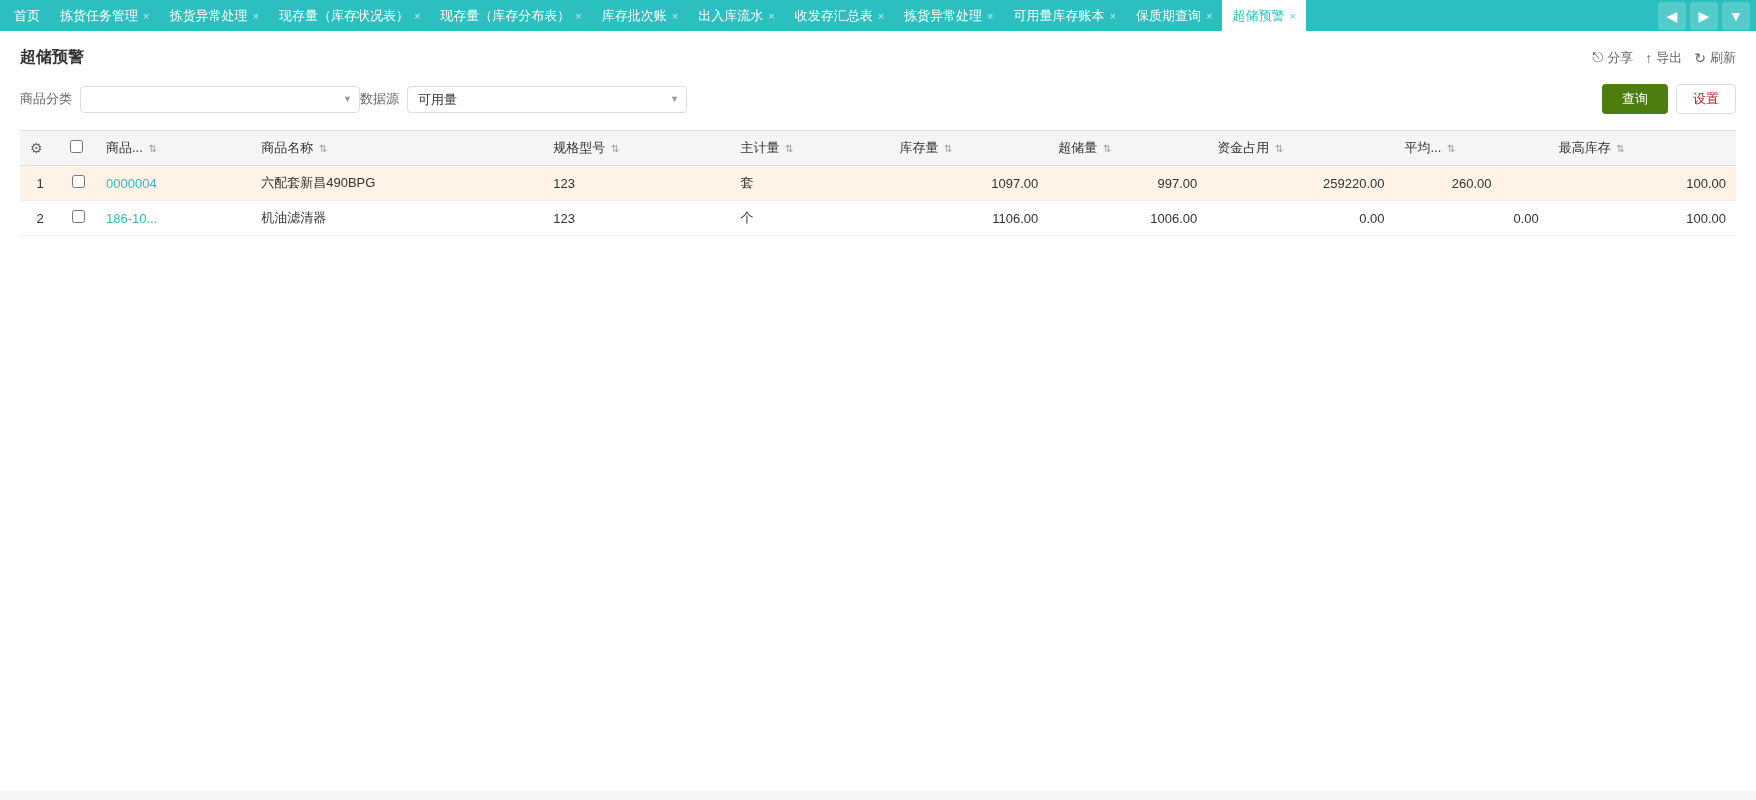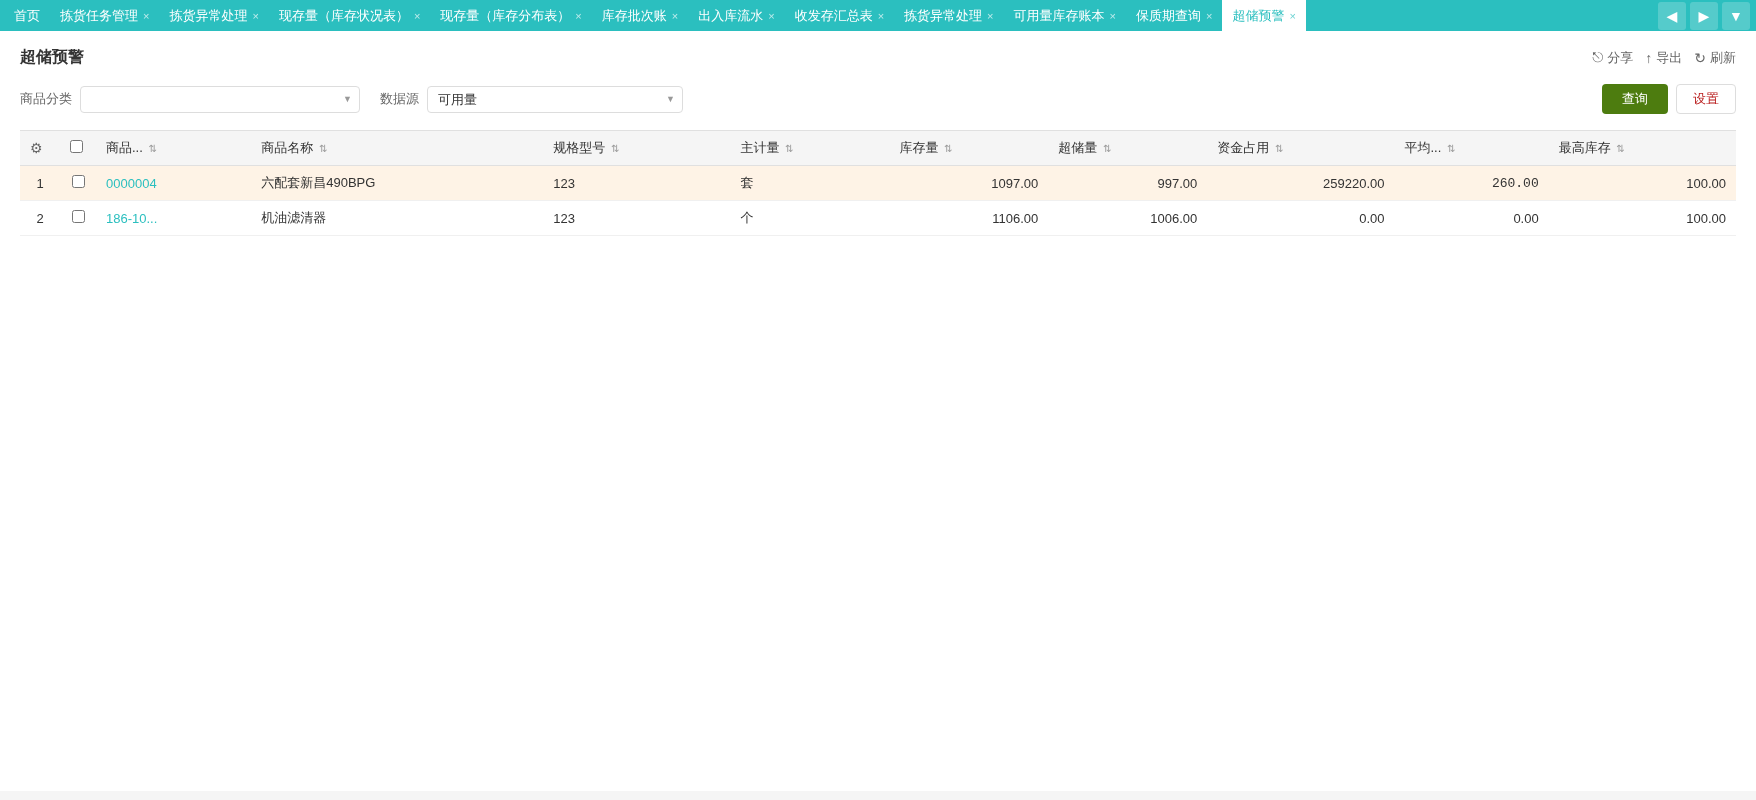--- a/index.html
+++ b/index.html
@@ -83,21 +83,20 @@
       gap: 4px;
       color: #666;
       cursor: pointer;
       font-size: 13px;
     }
 
     
     .filter-bar {
       display: flex;
       align-items: center;
-      gap: 20px;
       margin-bottom: 16px;
     }
     .filter-group {
       display: flex;
       align-items: center;
       gap: 8px;
     }
     .filter-label {
       color: #666;
       font-size: 13px;
@@ -287,21 +286,21 @@
       <span class="filter-label">商品分类</span>
       <div class="select-wrapper">
         <select class="filter-select" style="width: 280px;">
           <option value=""></option>
         </select>
       </div>
     </div>
     <div class="filter-group">
       <span class="filter-label">数据源</span>
       <div class="select-wrapper">
-        <select class="filter-select" style="width: 256px;">
+        <select class="filter-select" style="width: 280px;">
           <option value="可用量" selected="">可用量</option>
         </select>
       </div>
     </div>
     <div class="filter-right">
       <button class="btn-query">查询</button>
       <button class="btn-settings">设置</button>
     </div>
   </div>
 
@@ -359,21 +358,21 @@
       <td class="col-checkbox">
         <input type="checkbox" style="">
       </td>
       <td style="color:#2bbfbf; cursor:pointer;">0000004</td>
       <td>六配套新昌490BPG</td>
       <td>123</td>
       <td>套</td>
       <td style="text-align:right;">1097.00</td>
       <td style="text-align:right;">997.00</td>
       <td style="text-align:right;">259220.00</td>
-      <td style="text-align:right;font-family:Liberation Mono, monospace;">260.00</td>
+      <td style="text-align:center;">260.00</td>
       <td style="text-align:right;">100.00</td>
     </tr>
         <tr>
       <td class="row-num">2</td>
       <td class="col-checkbox">
         <input type="checkbox" style="">
       </td>
       <td style="color:#2bbfbf; cursor:pointer;">186-10...</td>
       <td>机油滤清器</td>
       <td>123</td>

